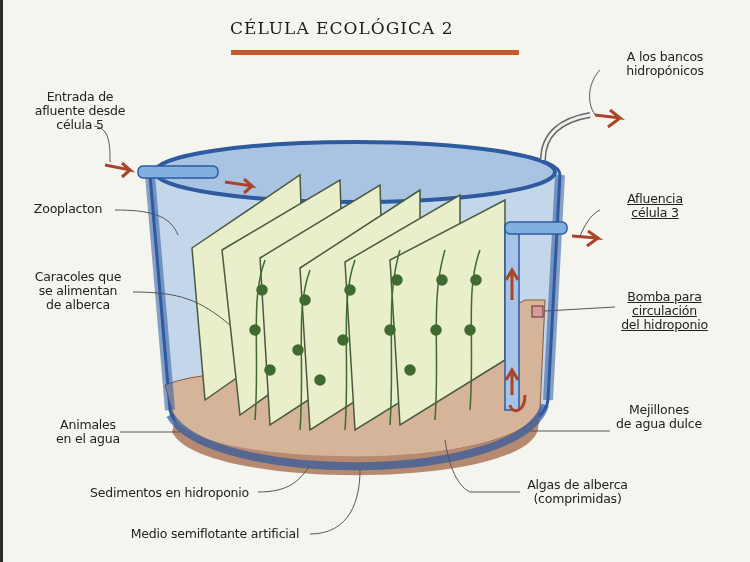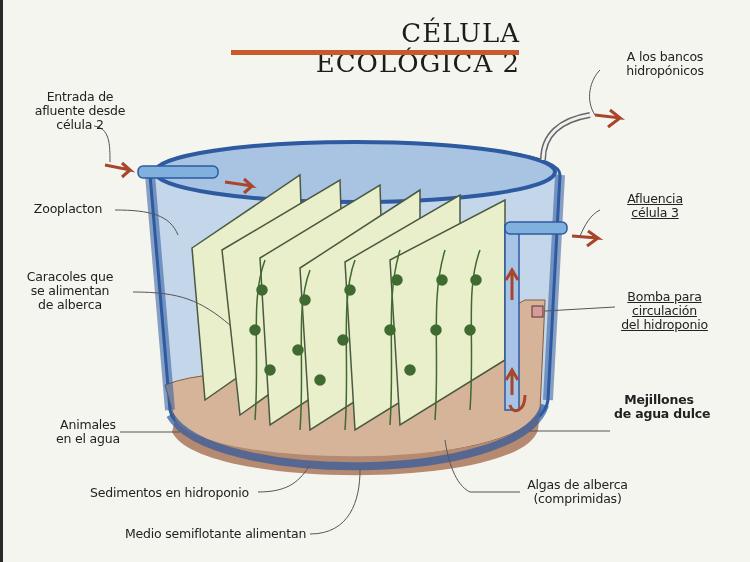--- a/index.html
+++ b/index.html
@@ -1,18 +1,18 @@
 <!DOCTYPE html>
 <html><head>
 <meta charset="utf-8">
 <style>
   html, body { margin:0; padding:0; }
   body { width:750px; height:562px; background:#f4f4ef; overflow:hidden; position:relative; font-family:"DejaVu Sans", sans-serif; }
   .frame { position:absolute; left:0; top:0; width:750px; height:562px; box-sizing:border-box; border-left:3px solid #2a2a2a; background:#f5f5f0; }
-  .title { position:absolute; left:230px; top:18px; width:290px; text-align:right; font-family:"DejaVu Serif", serif; font-size:26px; letter-spacing:1px; color:#1c1c1c; }
+  .title { position:absolute; left:230px; top:18px; width:290px; text-align:left; font-family:"DejaVu Serif", serif; font-size:17px; letter-spacing:1px; color:#1c1c1c; }
   .title-rule { position:absolute; left:231px; top:50px; width:288px; height:5px; background:#c65a2a; }
   .label { position:absolute; font-size:12.5px; line-height:14px; color:#222; text-align:center; font-family:"DejaVu Sans", sans-serif; letter-spacing:-0.2px; }
   .label div { white-space:nowrap; }
   svg.art { position:absolute; left:0; top:0; }
 </style>
 </head>
 <body>
 
 <div class="frame"></div>
 
@@ -100,63 +100,63 @@
     <path d="M600 210 C590 215 585 225 580 236"></path>
     <path d="M615 307 L545 311"></path>
     <path d="M610 431 L530 431"></path>
     <path d="M520 492 L470 492 C455 485 448 460 445 440"></path>
   </g>
 </svg>
 
 <div class="label" style="left:30px; top:90px; width:100px;">
   <div>Entrada de</div>
   <div>afluente desde</div>
-  <div>célula 2</div>
+  <div>célula 5</div>
 </div>
 
 <div class="label" style="left:28px; top:202px; width:80px;">
   <div>Zooplacton</div>
 </div>
 
-<div class="label" style="left:20px; top:270px; width:100px;">
+<div class="label" style="left:28px; top:270px; width:100px;">
   <div>Caracoles que</div>
   <div>se alimentan</div>
   <div>de alberca</div>
 </div>
 
 <div class="label" style="left:40px; top:418px; width:80px;margin-left:8px;">
   <div>Animales</div>
   <div>en el agua</div>
 </div>
 
 <div class="label" style="left:82px; top:486px; width:175px;">
   <div>Sedimentos en hidroponio</div>
 </div>
 
 <div class="label" style="left:125px; top:527px; width:180px;">
-  <div>Medio semiflotante alimentan</div>
+  <div>Medio semiflotante artificial</div>
 </div>
 
 <div class="label" style="left:620px; top:50px; width:90px;">
   <div>A los bancos</div>
   <div>hidropónicos</div>
 </div>
 
 <div class="label" style="left:620px; top:192px; width:70px;text-decoration:underline;">
   <div>Afluencia</div>
   <div>célula 3</div>
 </div>
 
 <div class="label" style="left:617px; top:290px; width:95px;text-decoration:underline;">
   <div>Bomba para</div>
   <div>circulación</div>
   <div>del hidroponio</div>
 </div>
 
-<div class="label" style="left:614px; top:393px; width:90px;font-weight:bold;">
+<div class="label" style="left:614px; top:403px; width:90px;">
   <div>Mejillones</div>
   <div>de agua dulce</div>
 </div>
 
 <div class="label" style="left:525px; top:478px; width:105px;">
   <div>Algas de alberca</div>
   <div>(comprimidas)</div>
 </div>
 
 </body></html>

